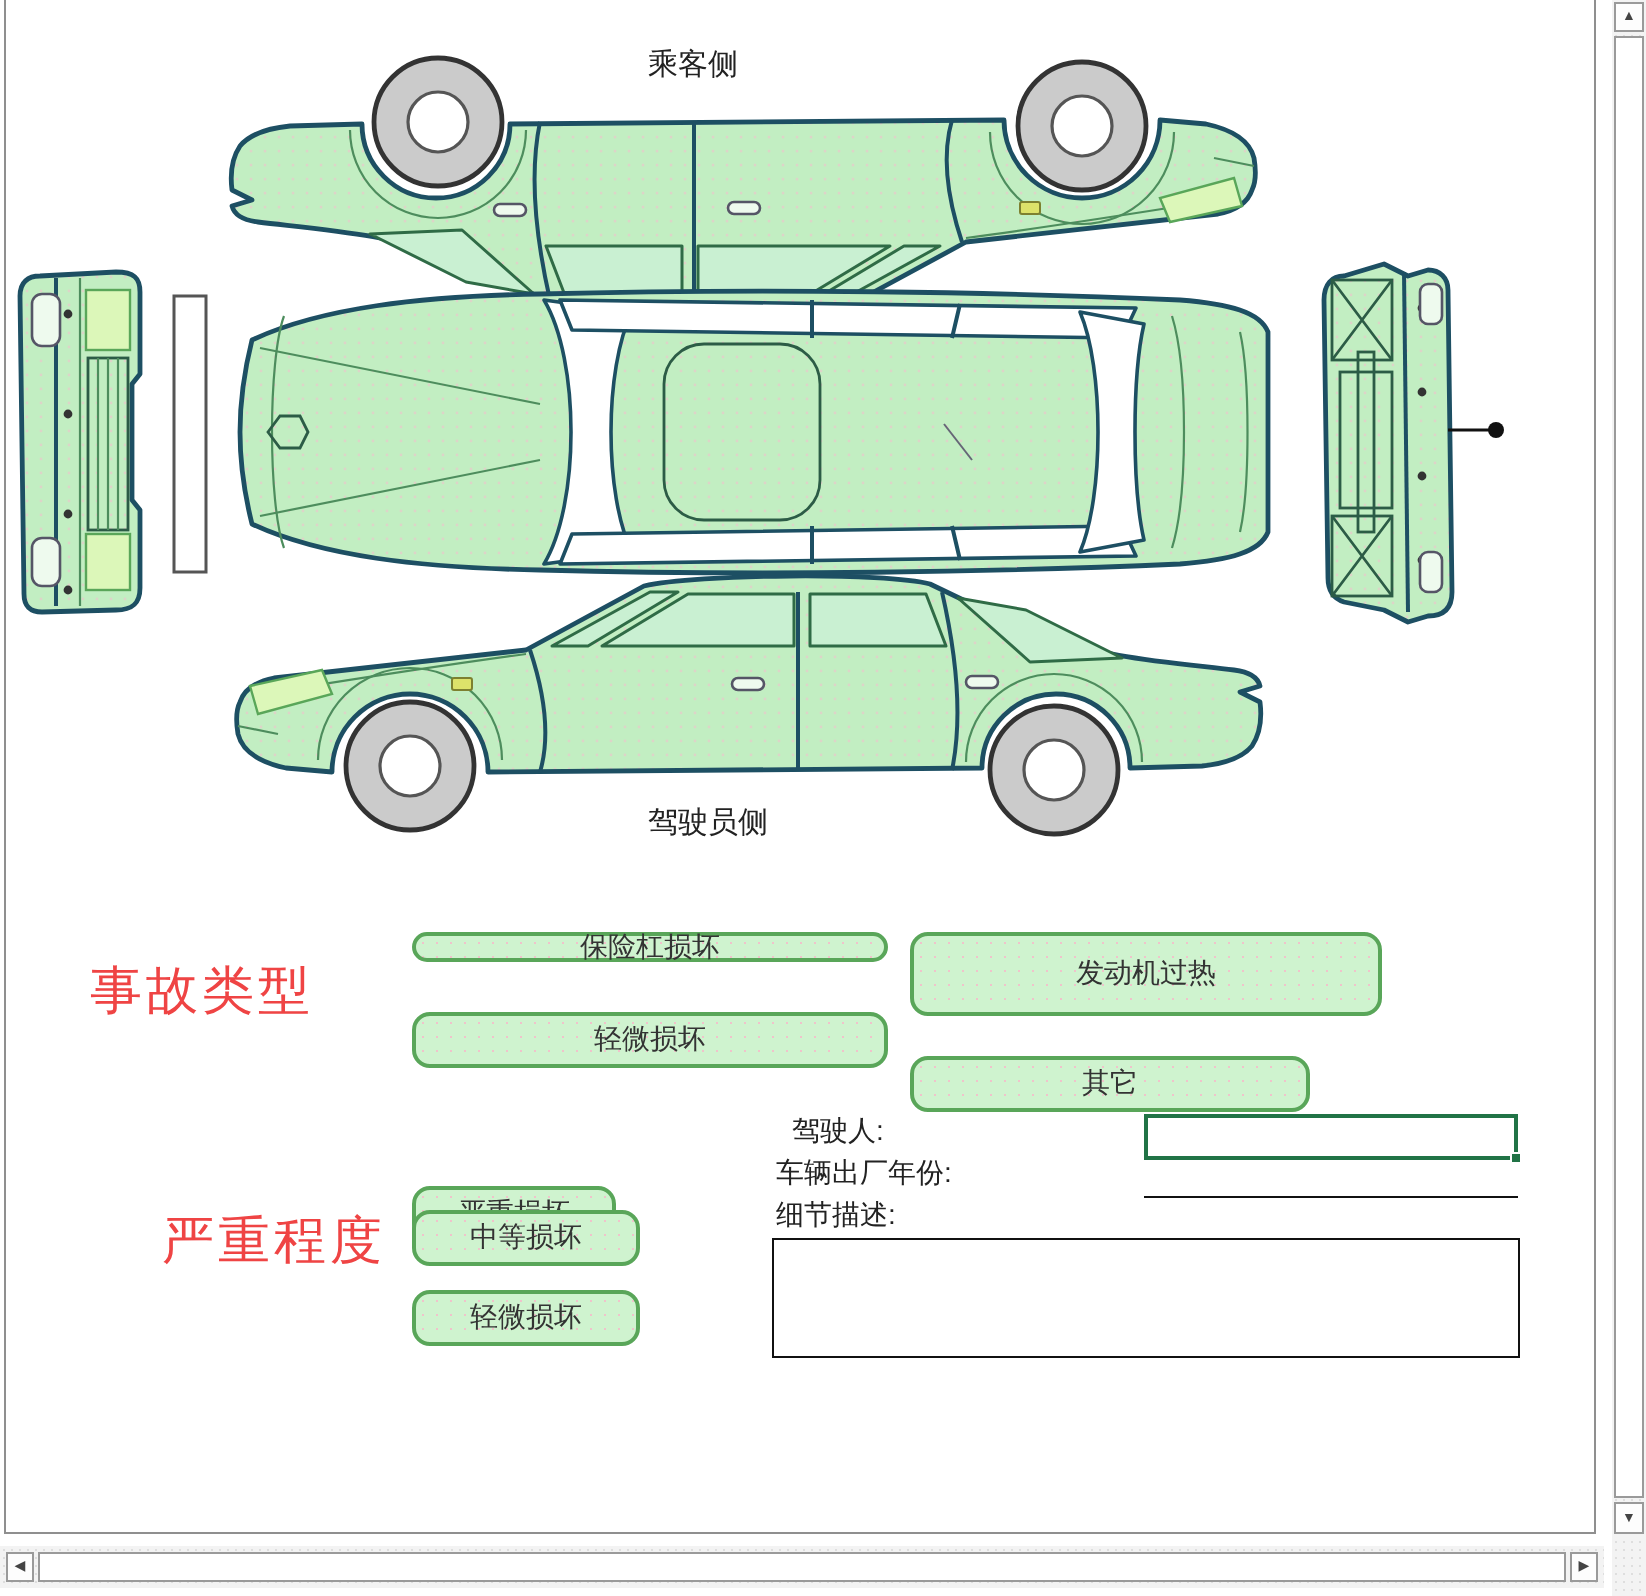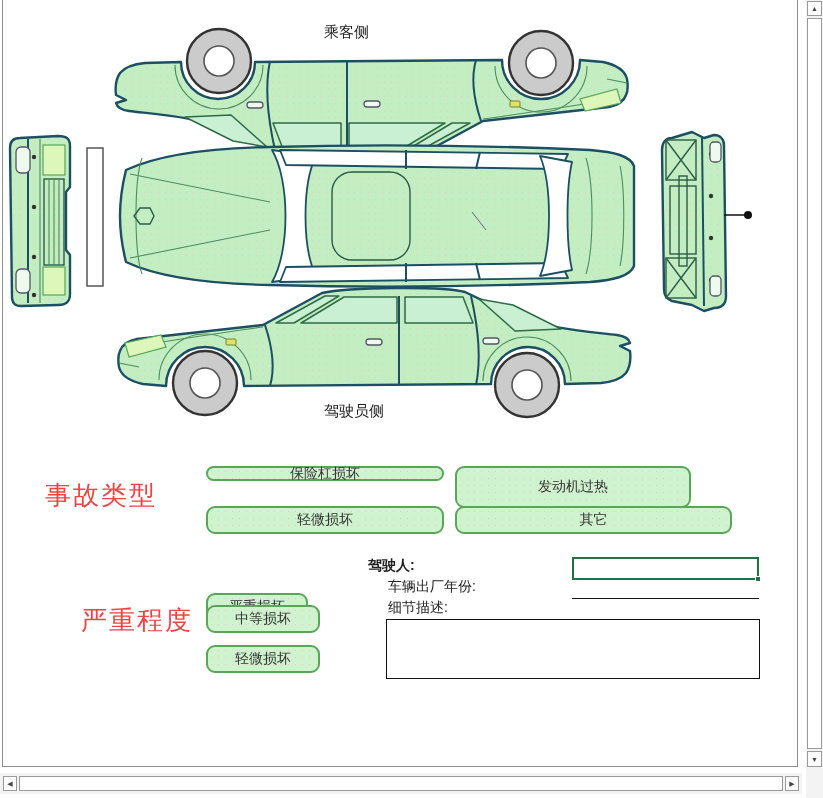--- a/index.html
+++ b/index.html
@@ -209,28 +209,28 @@
   </g>
 </svg>
 
 <div class="side-label" style="left:324px;top:23px;">乘客侧</div>
 <div class="side-label" style="left:324px;top:402px;">驾驶员侧</div>
 
 <div class="section-title" style="left:45px;top:478px;">事故类型</div>
 <button class="gbtn" style="left:206px;top:466px;width:238px;height:15px;">保险杠损坏</button>
 <button class="gbtn" style="left:455px;top:466px;width:236px;height:42px;">发动机过热</button>
 <button class="gbtn" style="left:206px;top:506px;width:238px;height:28px;">轻微损坏</button>
-<button class="gbtn" style="left:455px;top:506px;width:277px;height:28px;">其它</button>
+<button class="gbtn" style="left:455px;top:528px;width:200px;height:28px;">其它</button>
 
 <div class="section-title" style="left:44px;top:603px;margin-left:37px;">严重程度</div>
 <button class="gbtn" style="left:206px;top:593px;width:102px;height:28px;">严重损坏</button>
 <button class="gbtn" style="left:206px;top:605px;width:114px;height:28px;">中等损坏</button>
 <button class="gbtn" style="left:206px;top:645px;width:114px;height:28px;text-align:center;">轻微损坏</button>
 
-<div class="form-label" style="left:368px;top:557px;font-weight:bold;">驾驶人:</div>
+<div class="form-label" style="left:396px;top:557px;">驾驶人:</div>
 <div class="active-cell">
   <span class="cell-handle"></span>
 </div>
 <div class="form-label" style="left:388px;top:578px;">车辆出厂年份:</div>
 <div class="year-underline"></div>
 <div class="form-label" style="left:388px;top:599px;">细节描述:</div>
 <div class="details-box"></div>
 
 <div class="footer">
 </div>

